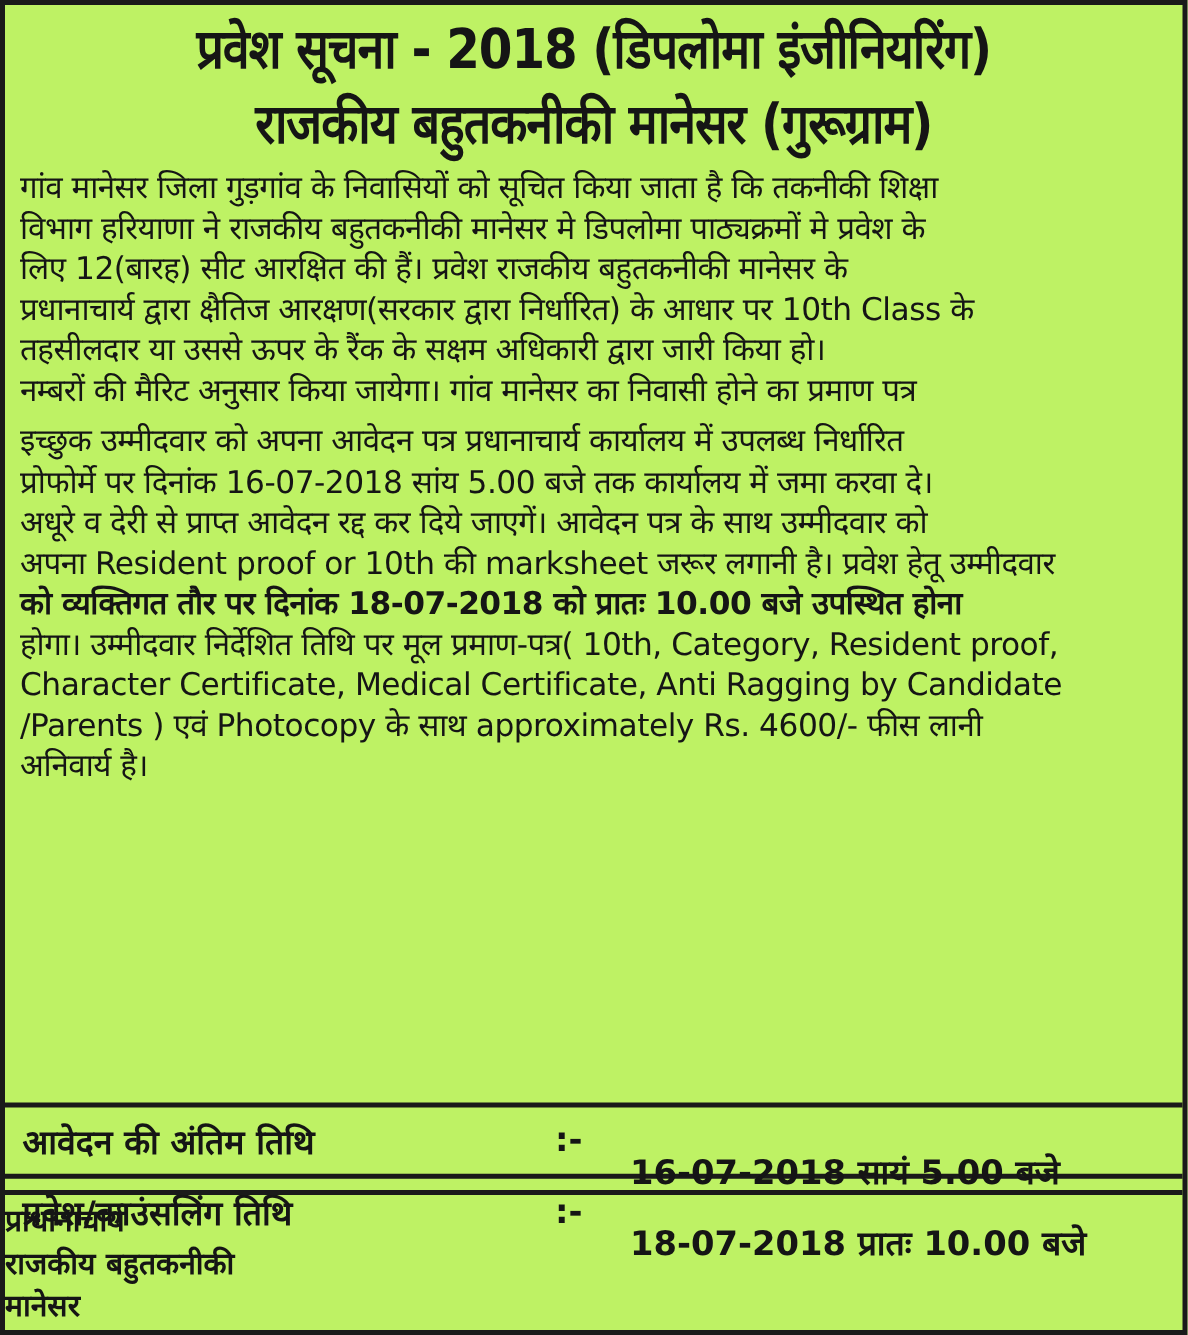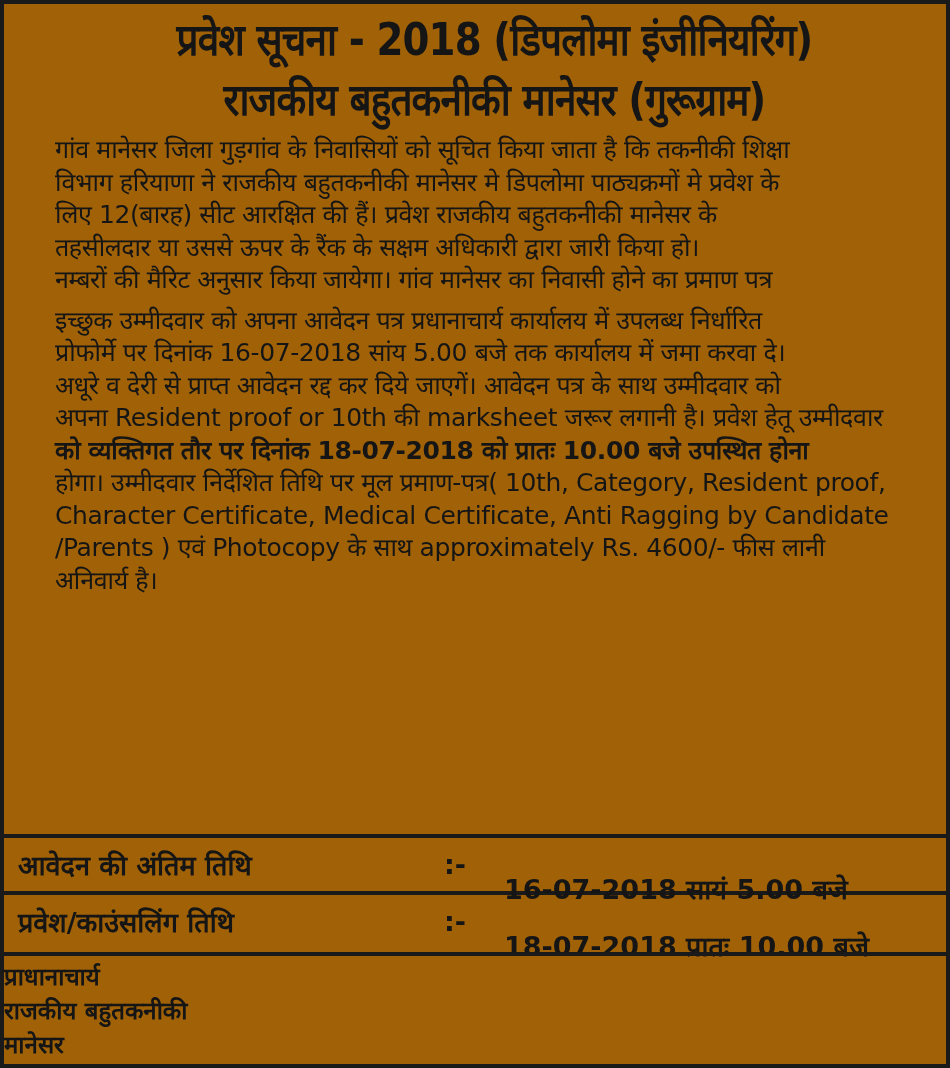--- a/index.html
+++ b/index.html
@@ -13,24 +13,23 @@
       overflow: hidden;
     }
     .notice {
       position: absolute;
       left: 0;
       top: 0;
       width: 950px;
       height: 1068px;
       box-sizing: border-box;
       border: 4px solid #1a1a1a;
-      background: #a16207;
+      background: #bef264;
       color: #111111;
       font-family: "DejaVu Sans", "Liberation Sans", sans-serif;
-      padding-left: 39px;
     }
     .title-block {
       text-align: center;
       padding-top: 6px;
     }
     .title-line {
       font-family: "DejaVu Sans", sans-serif;
       font-weight: bold;
       font-size: 44px;
       line-height: 60px;
@@ -54,21 +53,21 @@
     }
     .para .line {
       display: block;
       white-space: nowrap;
       transform-origin: left;
     }
     .dates {
       position: absolute;
       left: 0;
       right: 0;
-      top: 830px;
+      top: 878px;
     }
     .date-row {
       display: flex;
       align-items: center;
       height: 53px;
       border-top: 4px solid #1a1a1a;
       font-family: "DejaVu Sans", sans-serif;
       font-weight: bold;
       font-size: 27px;
       color: #151515;
@@ -111,20 +110,21 @@
   <div class="title-block">
     <div class="title-line">प्रवेश सूचना - 2018 (डिपलोमा इंजीनियरिंग)</div>
     <div class="title-line">राजकीय बहुतकनीकी मानेसर (गुरूग्राम)</div>
   </div>
 
   <div class="body-block">
     <div class="para">
       <span class="line" style="transform: scaleX(1);">गांव मानेसर जिला गुड़गांव के निवासियों को सूचित किया जाता है कि तकनीकी शिक्षा</span>
       <span class="line" style="transform: scaleX(1);">विभाग हरियाणा ने राजकीय बहुतकनीकी मानेसर मे डिपलोमा पाठ्यक्रमों मे प्रवेश के</span>
       <span class="line" style="transform: scaleX(1);">लिए 12(बारह) सीट आरक्षित की हैं। प्रवेश राजकीय बहुतकनीकी मानेसर के</span>
+      <span class="line" style="transform: scaleX(1);">प्रधानाचार्य द्वारा क्षैतिज आरक्षण(सरकार द्वारा निर्धारित) के आधार पर 10th Class के</span>
       <span class="line" style="transform: scaleX(1);">तहसीलदार या उससे ऊपर के रैंक के सक्षम अधिकारी द्वारा जारी किया हो।</span>
       <span class="line" style="transform: scaleX(1);">नम्बरों की मैरिट अनुसार किया जायेगा। गांव मानेसर का निवासी होने का  प्रमाण पत्र</span>
     </div>
     <div class="para">
       <span class="line" style="transform: scaleX(1);">इच्छुक उम्मीदवार को अपना आवेदन पत्र प्रधानाचार्य  कार्यालय में उपलब्ध निर्धारित</span>
       <span class="line" style="transform: scaleX(1);">प्रोफोर्मे पर दिनांक 16-07-2018 सांय 5.00 बजे तक कार्यालय में जमा करवा दे।</span>
       <span class="line" style="transform: scaleX(1);">अधूरे व देरी से प्राप्त आवेदन रद्द कर दिये जाएगें। आवेदन पत्र के साथ उम्मीदवार को</span>
       <span class="line" style="transform: scaleX(1);">अपना Resident proof or 10th की marksheet जरूर लगानी है। प्रवेश हेतू उम्मीदवार</span>
       <span class="line" style="transform: scaleX(1); font-weight: bold;">को व्यक्तिगत तौर पर दिनांक 18-07-2018 को प्रातः 10.00 बजे उपस्थित होना</span>
       <span class="line" style="transform: scaleX(1);">होगा। उम्मीदवार निर्देशित तिथि पर मूल प्रमाण-पत्र( 10th, Category, Resident proof,</span>

